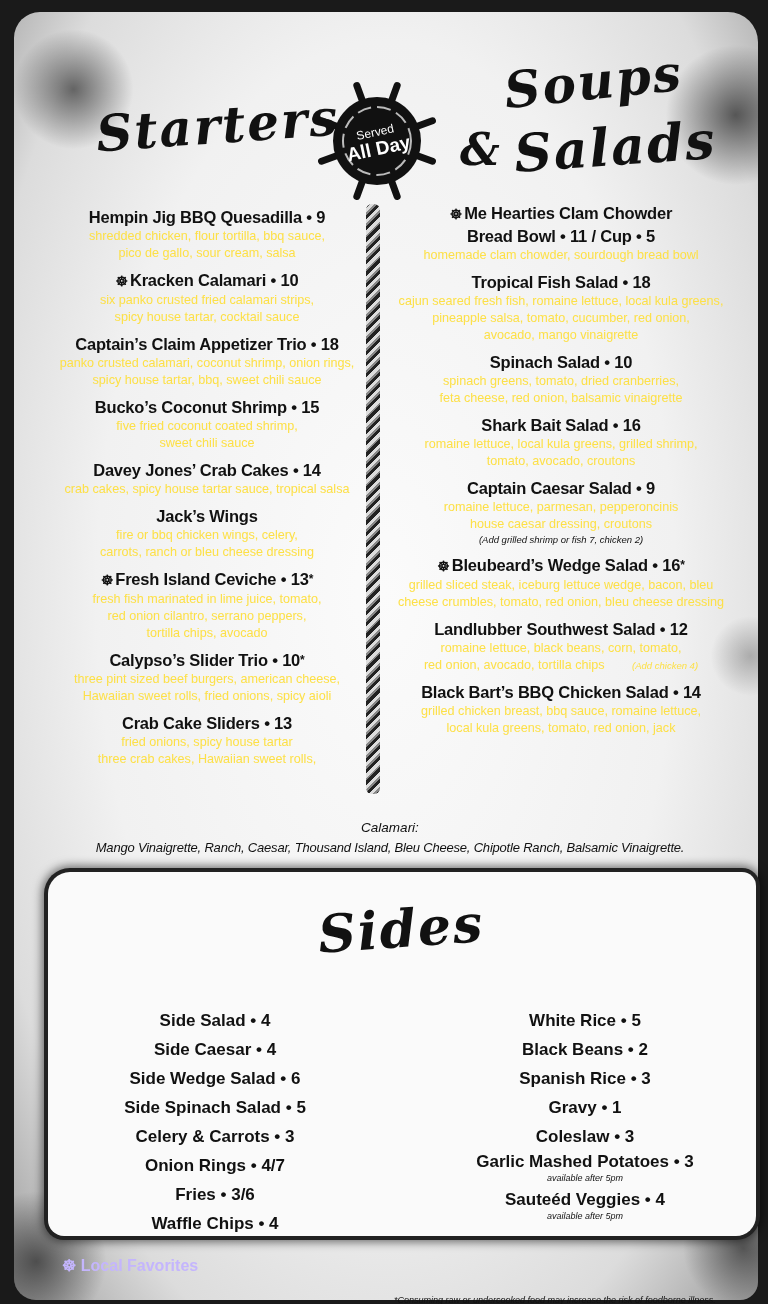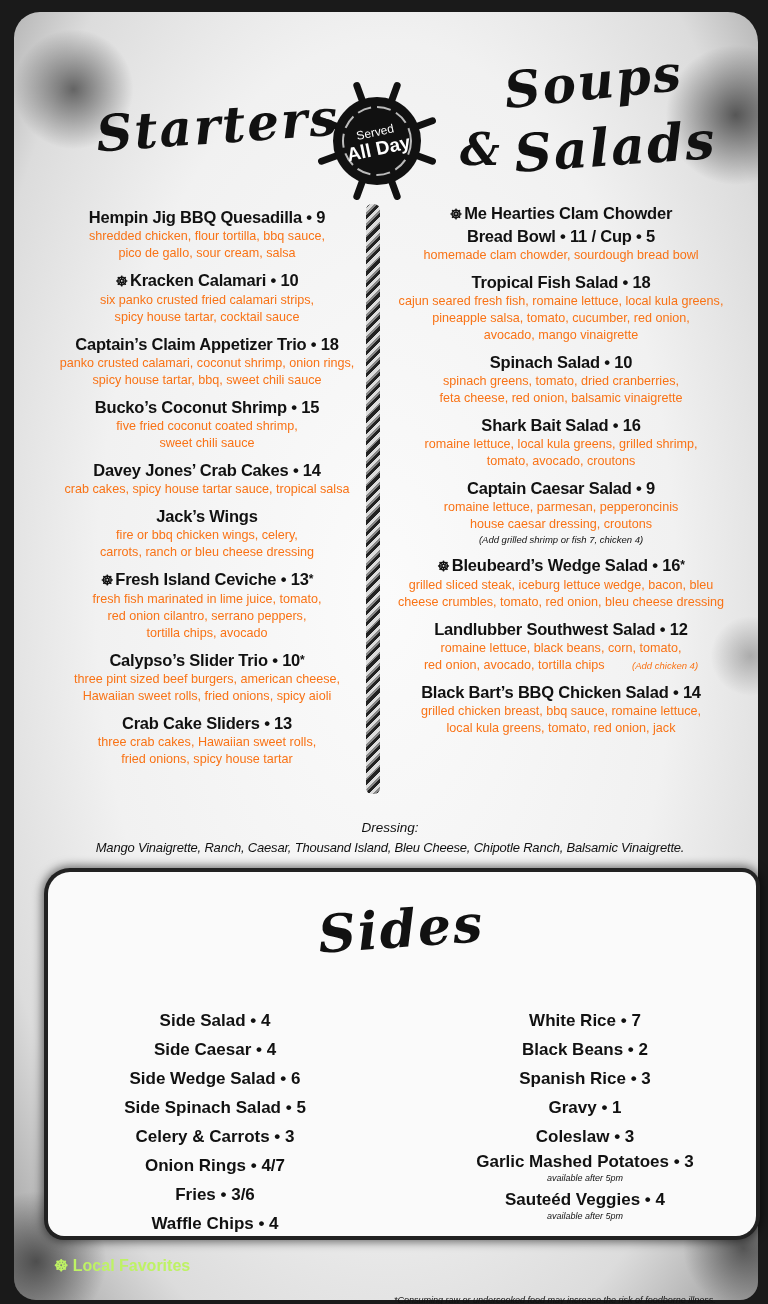--- a/index.html
+++ b/index.html
@@ -50,21 +50,21 @@
 
     .col { position: absolute; text-align: center; color: #111; }
     .col-left { left: 48px; top: 206px; width: 318px; }
     .col-right { left: 386px; top: 202px; width: 350px; }
 
     .item { margin-bottom: 7px; }
     .item-name {
       font-family: "Liberation Sans", sans-serif; font-weight: bold;
       font-size: 16.5px; line-height: 22px; letter-spacing: -0.2px;
     }
-    .item-desc { font-family: "Liberation Sans", sans-serif; font-size: 12.6px; line-height: 17px; color: #f97316; }
+    .item-desc { font-family: "Liberation Sans", sans-serif; font-size: 12.6px; line-height: 17px; color: #fde047; }
     .item-note { font-family: "Liberation Sans", sans-serif; font-style: italic; font-size: 9.5px; line-height: 14px; }
     .inline-note { font-family: "Liberation Sans", sans-serif; font-style: italic; font-size: 9.5px; margin-left: 24px; }
     .fav { font-size: 14px; margin-right: 2px; }
     .star { font-size: 12px; vertical-align: top; }
 
     .dressing {
       position: absolute; left: 40px; top: 818px; width: 700px; text-align: center;
       font-family: "Liberation Sans", sans-serif; font-style: italic; color: #111;
     }
     .dressing .label { font-size: 13.5px; line-height: 20px; }
@@ -79,22 +79,22 @@
     .h-sides { left: 318px; top: 898px; font-size: 52px; transform: rotate(-4deg); }
 
     .sides-col { position: absolute; text-align: center; color: #111; margin-top: 28px; }
     .sides-left { left: 90px; top: 978px; width: 250px; }
     .sides-right { left: 440px; top: 978px; width: 290px; }
     .side-item { font-family: "Liberation Sans", sans-serif; font-weight: bold; font-size: 17px; line-height: 29px; }
     .side-item.has-note { line-height: 22px; }
     .side-note { font-family: "Liberation Sans", sans-serif; font-style: italic; font-size: 9px; line-height: 10px; margin-bottom: 6px; }
 
     .footer-fav {
-      position: absolute; left: 54px; top: 1256px;
-      font-family: "Liberation Sans", sans-serif; font-weight: bold; font-size: 16px; color: #bef264;
+      position: absolute; left: 62px; top: 1256px;
+      font-family: "Liberation Sans", sans-serif; font-weight: bold; font-size: 16px; color: #c4b5fd;
     }
     .footer-disclaimer {
       position: absolute; left: 394px; top: 1262px;
       font-family: "Liberation Sans", sans-serif; font-style: italic; font-size: 9px; color: #111; margin-top: 33px;
     }
   </style>
 </head>
 <body>
 
 <div class="page">
@@ -159,22 +159,22 @@
       <div class="item-desc"><span>red onion cilantro, serrano peppers,</span></div>
       <div class="item-desc"><span>tortilla chips, avocado</span></div>
     </div>
     <div class="item">
       <div class="item-name"><span>Calypso’s Slider Trio • 10</span><span class="star">*</span></div>
       <div class="item-desc"><span>three pint sized beef burgers, american cheese,</span></div>
       <div class="item-desc"><span>Hawaiian sweet rolls, fried onions, spicy aioli</span></div>
     </div>
     <div class="item">
       <div class="item-name"><span>Crab Cake Sliders • 13</span></div>
+      <div class="item-desc"><span>fried onions, spicy house tartar</span></div>
       <div class="item-desc"><span>three crab cakes, Hawaiian sweet rolls,</span></div>
-      <div class="item-desc"><span>fried onions, spicy house tartar</span></div>
     </div>
   </div>
 
 <div class="col col-right" id="salads-col">
     <div class="item">
       <div class="item-name"><span class="fav">☸</span><span>Me Hearties Clam Chowder</span></div>
       <div class="item-name">Bread Bowl • 11 / Cup • 5</div>
       <div class="item-desc"><span>homemade clam chowder, sourdough bread bowl</span></div>
     </div>
     <div class="item">
@@ -190,59 +190,59 @@
     </div>
     <div class="item">
       <div class="item-name"><span>Shark Bait Salad • 16</span></div>
       <div class="item-desc"><span>romaine lettuce, local kula greens, grilled shrimp,</span></div>
       <div class="item-desc"><span>tomato, avocado, croutons</span></div>
     </div>
     <div class="item">
       <div class="item-name"><span>Captain Caesar Salad • 9</span></div>
       <div class="item-desc"><span>romaine lettuce, parmesan, pepperoncinis</span></div>
       <div class="item-desc"><span>house caesar dressing, croutons</span></div>
-      <div class="item-note">(Add grilled shrimp or fish 7, chicken 4)</div>
+      <div class="item-note">(Add grilled shrimp or fish 7, chicken 2)</div>
     </div>
     <div class="item">
       <div class="item-name"><span class="fav">☸</span><span>Bleubeard’s Wedge Salad • 16</span><span class="star">*</span></div>
       <div class="item-desc"><span>grilled sliced steak, iceburg lettuce wedge, bacon, bleu</span></div>
       <div class="item-desc"><span>cheese crumbles, tomato, red onion, bleu cheese dressing</span></div>
     </div>
     <div class="item">
       <div class="item-name"><span>Landlubber Southwest Salad • 12</span></div>
       <div class="item-desc"><span>romaine lettuce, black beans, corn, tomato,</span></div>
       <div class="item-desc"><span>red onion, avocado, tortilla chips</span> <span class="inline-note">(Add chicken 4)</span></div>
     </div>
     <div class="item">
       <div class="item-name"><span>Black Bart’s BBQ Chicken Salad • 14</span></div>
       <div class="item-desc"><span>grilled chicken breast, bbq sauce, romaine lettuce,</span></div>
       <div class="item-desc"><span>local kula greens, tomato, red onion, jack</span></div>
     </div>
   </div>
 
 <div class="dressing">
-  <div class="label">Dressing:</div>
+  <div class="label">Calamari:</div>
   <div class="list">Mango Vinaigrette, Ranch, Caesar, Thousand Island, Bleu Cheese, Chipotle Ranch, Balsamic Vinaigrette.</div>
 </div>
 
 <div class="sides-box"></div>
 <div class="script h-sides">Sides</div>
 
 <div class="sides-col sides-left" id="sides-left">
     <div class="side-item">Side Salad • 4</div>
     <div class="side-item">Side Caesar • 4</div>
     <div class="side-item">Side Wedge Salad • 6</div>
     <div class="side-item">Side Spinach Salad • 5</div>
     <div class="side-item">Celery &amp; Carrots • 3</div>
     <div class="side-item">Onion Rings • 4/7</div>
     <div class="side-item">Fries • 3/6</div>
     <div class="side-item">Waffle Chips • 4</div>
   </div>
 <div class="sides-col sides-right" id="sides-right">
-    <div class="side-item">White Rice • 7</div>
+    <div class="side-item">White Rice • 5</div>
     <div class="side-item">Black Beans • 2</div>
     <div class="side-item">Spanish Rice • 3</div>
     <div class="side-item">Gravy • 1</div>
     <div class="side-item">Coleslaw • 3</div>
     <div class="side-item has-note">Garlic Mashed Potatoes • 3</div>
     <div class="side-note">available after 5pm</div>
     <div class="side-item has-note">Sauteéd Veggies • 4</div>
     <div class="side-note">available after 5pm</div>
   </div>
 

